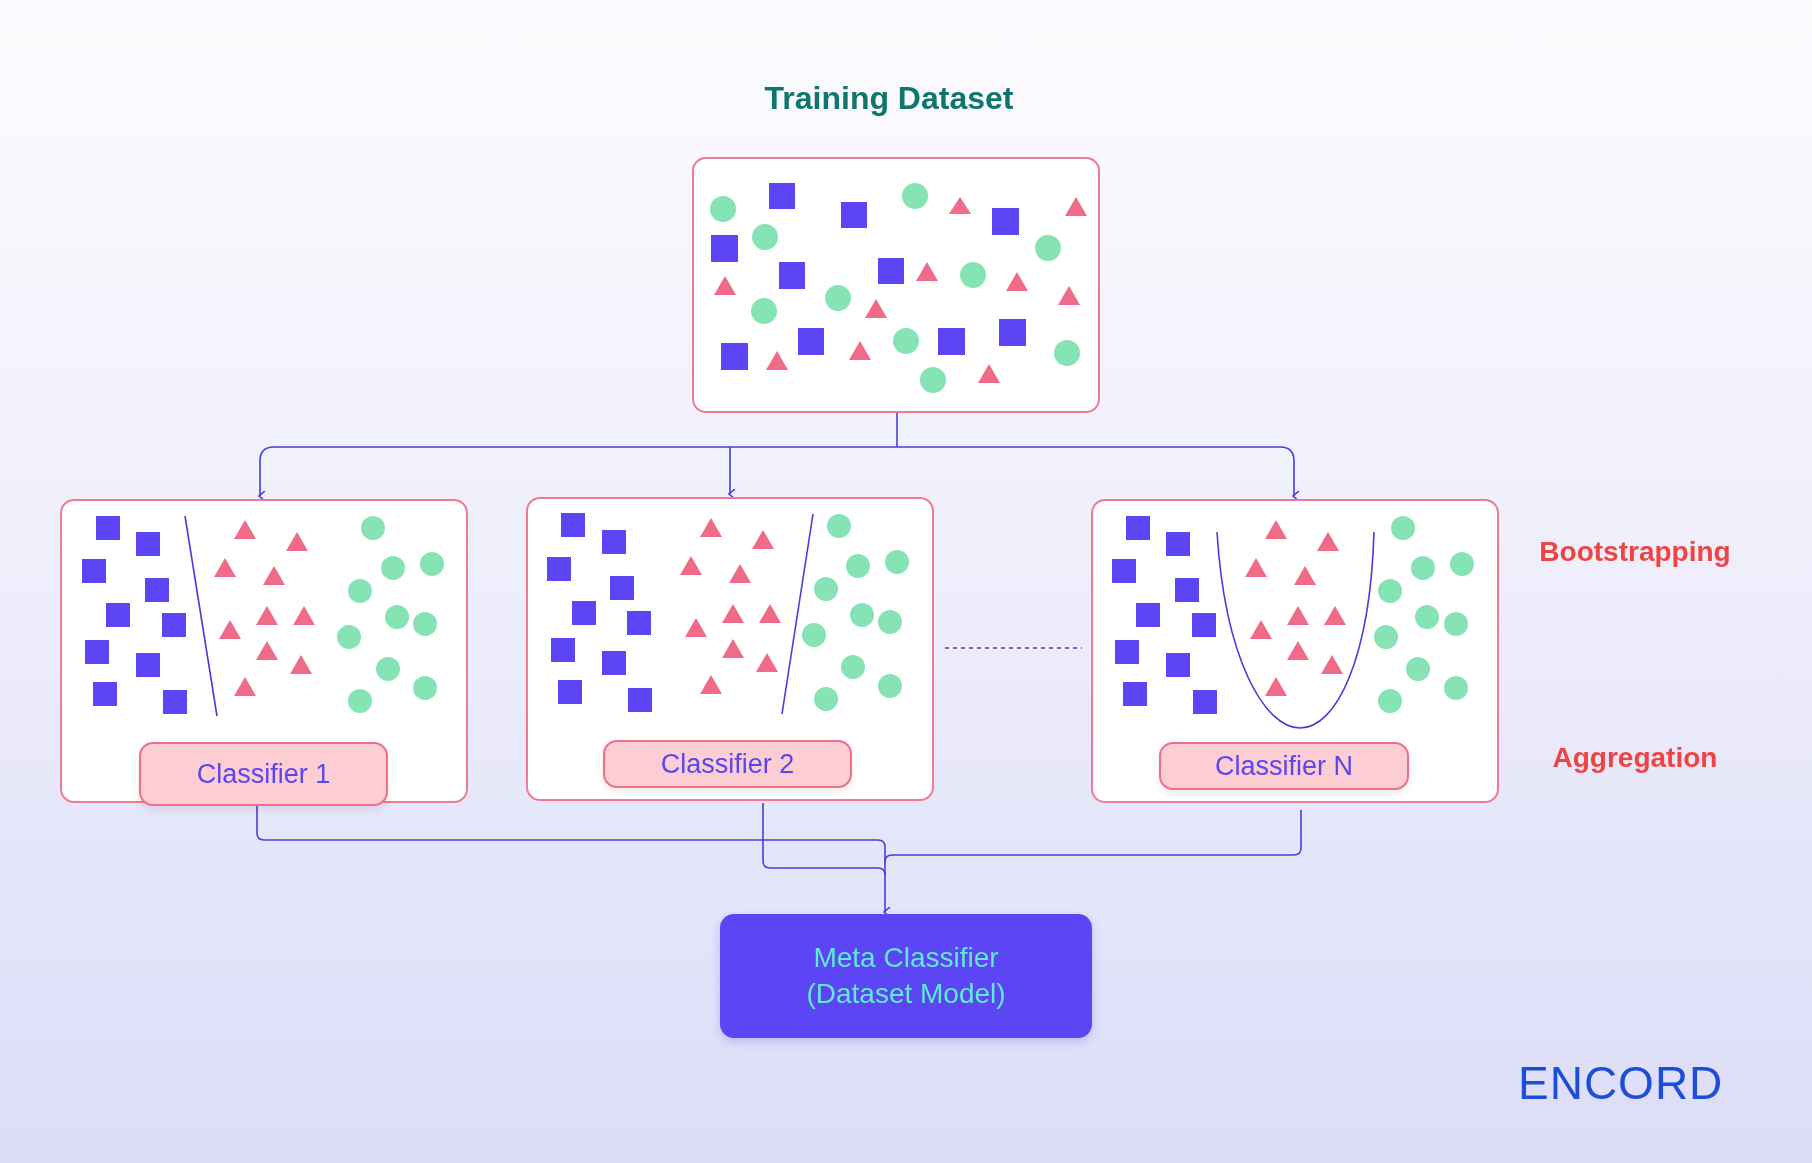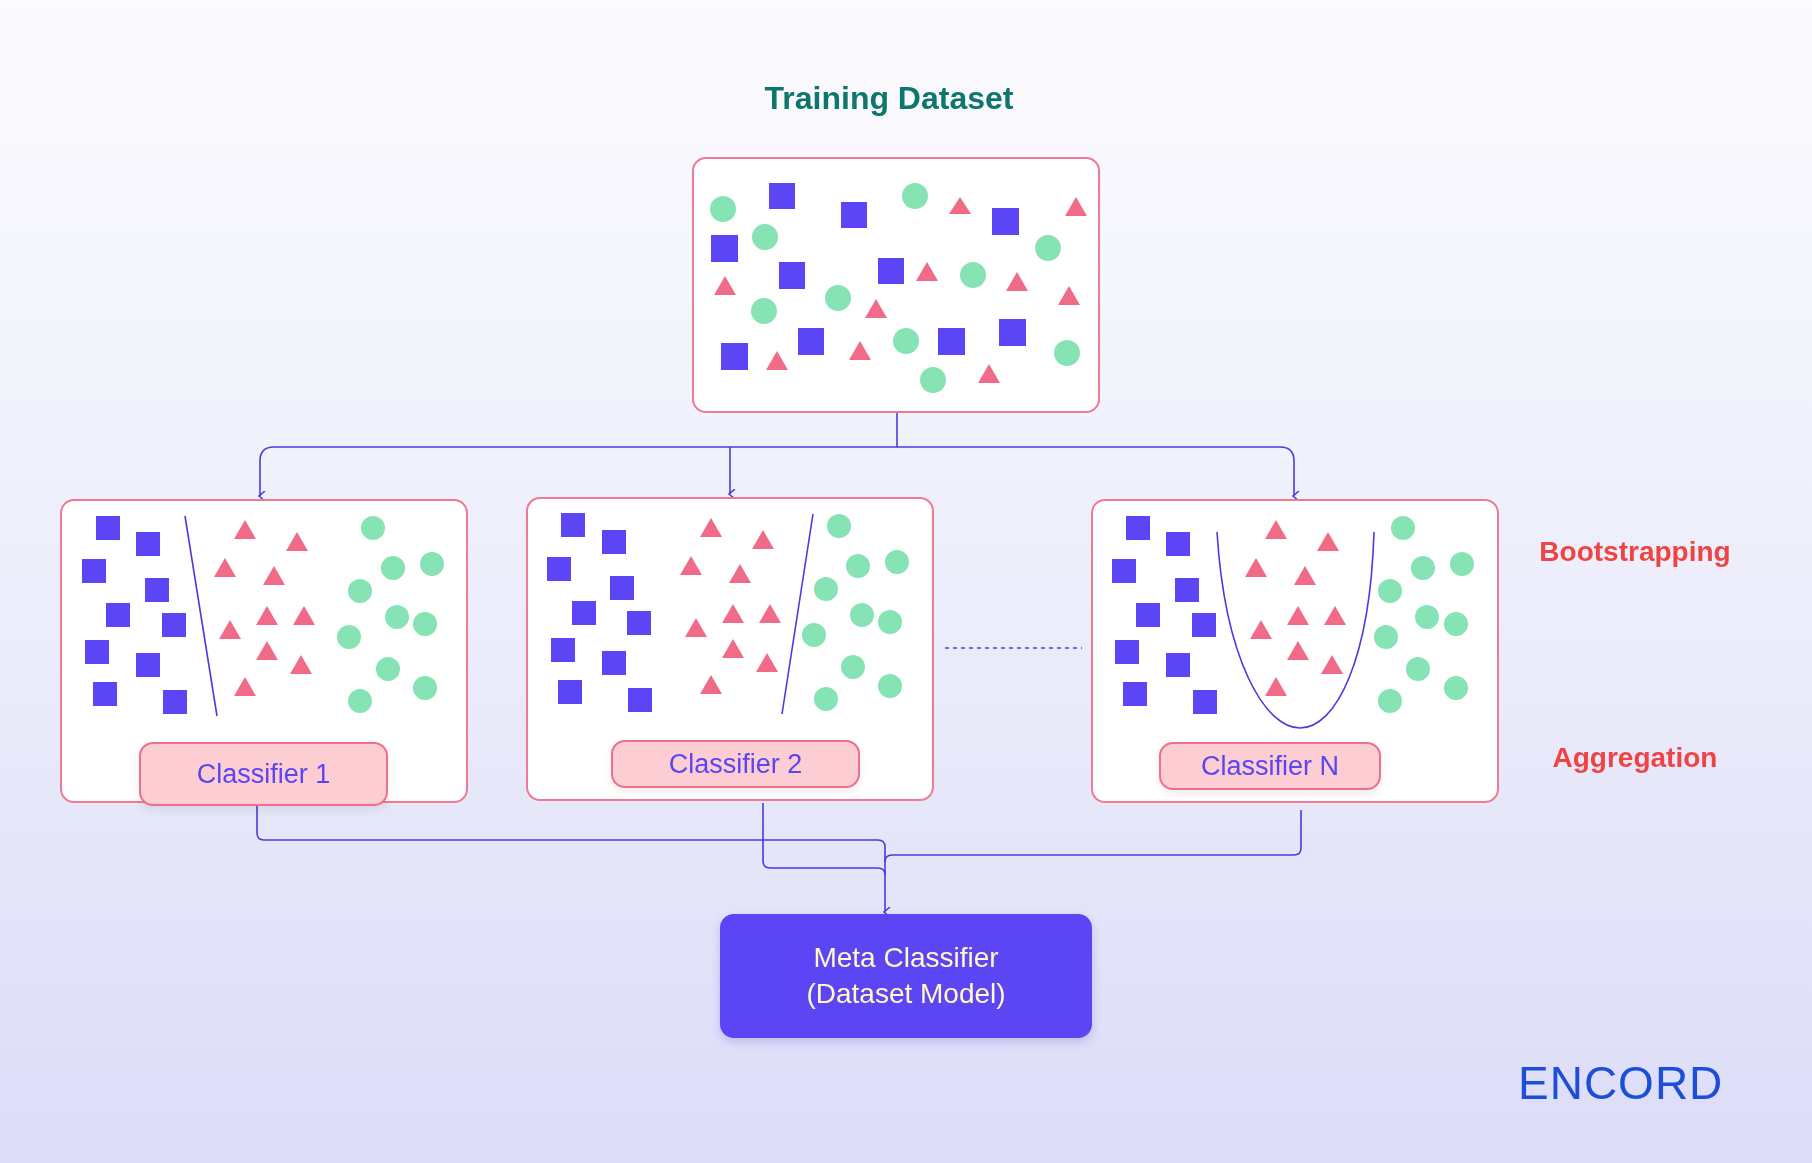--- a/index.html
+++ b/index.html
@@ -2,21 +2,21 @@
 <html><head>
 <meta charset="utf-8">
 <style>
   html,body{margin:0;padding:0;}
   body{width:1812px;height:1163px;overflow:hidden;background:linear-gradient(180deg,#fbfbfe 0%,#f1f1fc 40%,#dcdcf8 100%);font-family:"Liberation Sans","DejaVu Sans",sans-serif;position:relative;}
   .abs{position:absolute;}
   .title{left:0;width:1778px;top:80px;text-align:center;font-size:32px;font-weight:bold;color:#0f766e;}
   .side-label{font-size:28px;font-weight:bold;color:#ef4444;text-align:center;width:260px;}
   .panel{background:#fff;border:2px solid #f07a94;border-radius:14px;box-sizing:border-box;}
   .clf-label{background:#fdcdd4;border:2px solid #ef6f8a;border-radius:14px;box-sizing:border-box;color:#5a46ef;font-size:27px;display:flex;align-items:center;justify-content:center;box-shadow:0 4px 8px rgba(0,0,0,0.08);}
-  .meta{left:720px;top:914px;width:372px;height:124px;background:#5b45f5;border-radius:14px;color:#fef9c3;font-size:28px;line-height:36px;display:flex;flex-direction:column;align-items:center;justify-content:center;box-shadow:0 4px 10px rgba(60,40,200,0.2);}
+  .meta{left:720px;top:914px;width:372px;height:124px;background:#5b45f5;border-radius:14px;color:#5eead4;font-size:28px;line-height:36px;display:flex;flex-direction:column;align-items:center;justify-content:center;box-shadow:0 4px 10px rgba(60,40,200,0.2);}
   .logo{left:1518px;top:1056px;font-size:46px;letter-spacing:1px;color:#1d4ed8;font-weight:normal;}
   svg{position:absolute;left:0;top:0;}
 </style>
 </head>
 <body>
 
 <div class="abs title">Training Dataset</div>
 
 <svg width="1812" height="1163">
   <defs>
@@ -201,24 +201,24 @@
         <circle cx="1418" cy="669" r="12"></circle>
         <circle cx="1456" cy="688" r="12"></circle>
       <circle cx="1390" cy="701" r="12"></circle>
     </g>
   </g>
 </svg>
 
 <div class="abs clf-label" style="left:139px;top:742px;width:249px;height:64px;">
     <span>Classifier 1</span>
   </div>
-<div class="abs clf-label" style="left:603px;top:740px;width:249px;height:48px;margin-left:8px;">
+<div class="abs clf-label" style="left:603px;top:740px;width:249px;height:48px;">
     <span>Classifier 2</span>
   </div>
-<div class="abs clf-label" style="left:1159px;top:742px;width:222px;height:48px;">
+<div class="abs clf-label" style="left:1159px;top:742px;width:250px;height:48px;">
     <span>Classifier N</span>
   </div>
 
 <div class="abs side-label" style="left:1505px;top:536px;">Bootstrapping</div>
 <div class="abs side-label" style="left:1505px;top:742px;">Aggregation</div>
 
 <div class="abs meta">
   <span>Meta Classifier</span>
   <span>(Dataset Model)</span>
 </div>

